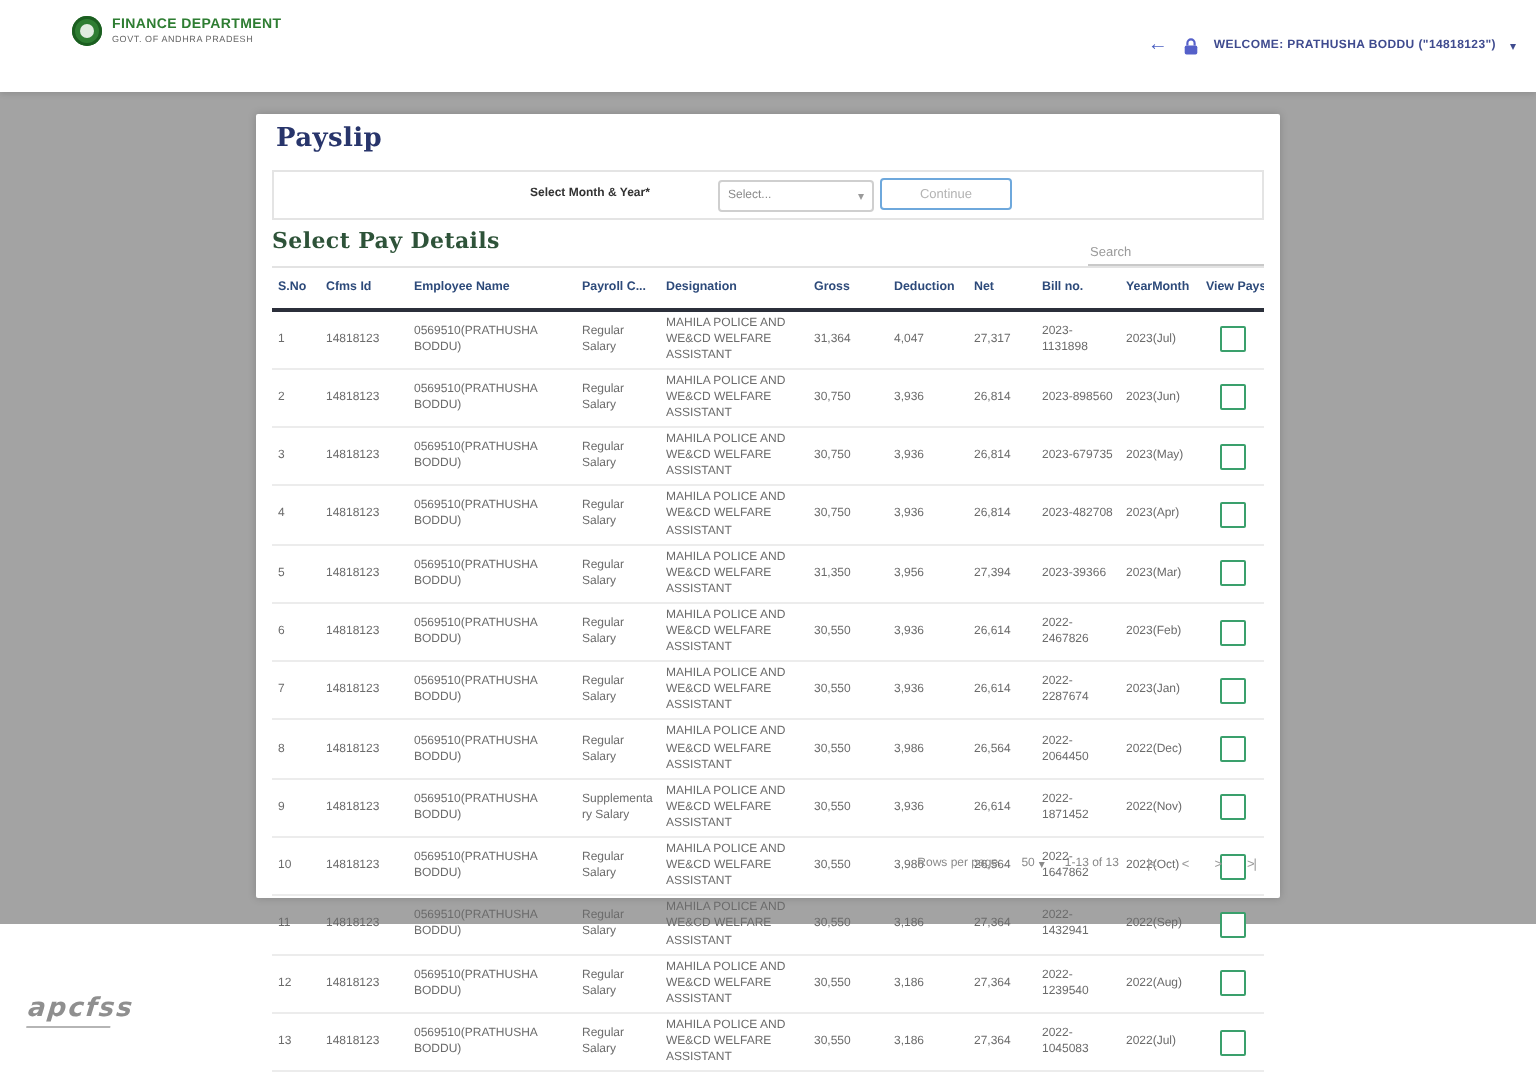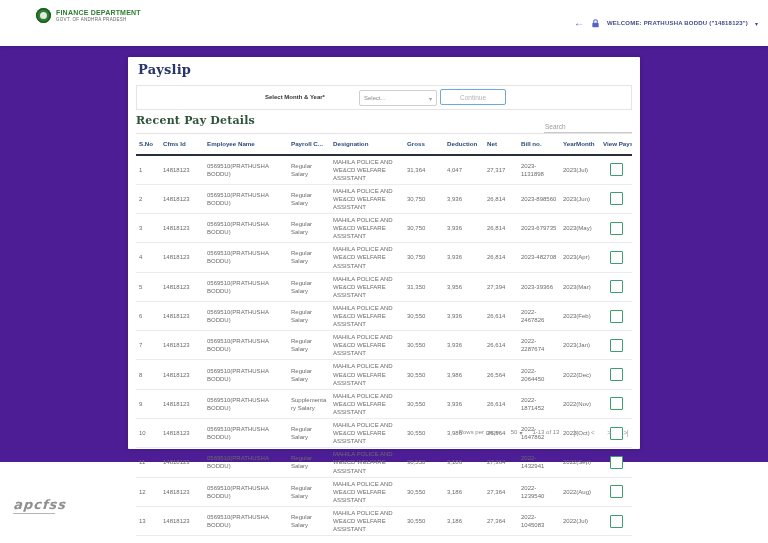--- a/index.html
+++ b/index.html
@@ -24,21 +24,21 @@
   }
   .brand-text{display:flex;flex-direction:column;line-height:1.15;}
   .brand-title{font-size:7px;font-weight:bold;color:#2e7d32;letter-spacing:.2px;}
   .brand-sub{font-size:4.5px;color:#666;letter-spacing:.3px;}
   .top-right{position:absolute;right:10px;top:0;height:46px;display:flex;align-items:center;gap:7px;}
   .back-arrow{font-size:10px;color:#4a5fc1;cursor:pointer;line-height:1;}
   .lock{width:9px;height:9px;display:block;}
   .welcome{font-size:6px;color:#3f4b8f;font-weight:bold;letter-spacing:.2px;white-space:nowrap;}
   .caret{font-size:6px;color:#3f4b8f;}
   
-  .main-area{position:absolute;left:0;top:46px;width:768px;height:416px;background:#4c1d95;}
+  .main-area{position:absolute;left:0;top:46px;width:768px;height:416px;background:#a3a3a3;}
   
   .card{
     position:absolute;left:128px;top:11px;width:512px;height:392px;background:#ffffff;
     box-shadow:0 0 4px rgba(0,0,0,.18);border-radius:1px;
   }
   .page-title{
     position:absolute;left:10px;top:5px;font-family:"DejaVu Serif", serif;
     font-size:13px;font-weight:bold;color:#28356b;letter-spacing:.2px;
   }
   
@@ -132,21 +132,21 @@
 
     <div class="filter-box">
       <span class="filter-label">Select Month &amp; Year*</span>
       <div class="month-select">
         <span class="ph">Select...</span>
         <span class="sel-caret">▾</span>
       </div>
       <button class="continue-btn">Continue</button>
     </div>
 
-    <div class="section-title">Recent Pay Details</div>
+    <div class="section-title">Select Pay Details</div>
     <div class="search-wrap">
       <input class="search-input" placeholder="Search" style="">
     </div>
 
     <table class="pay-table">
       <colgroup>
         <col class="c0">
           <col class="c1">
           <col class="c2">
           <col class="c3">

